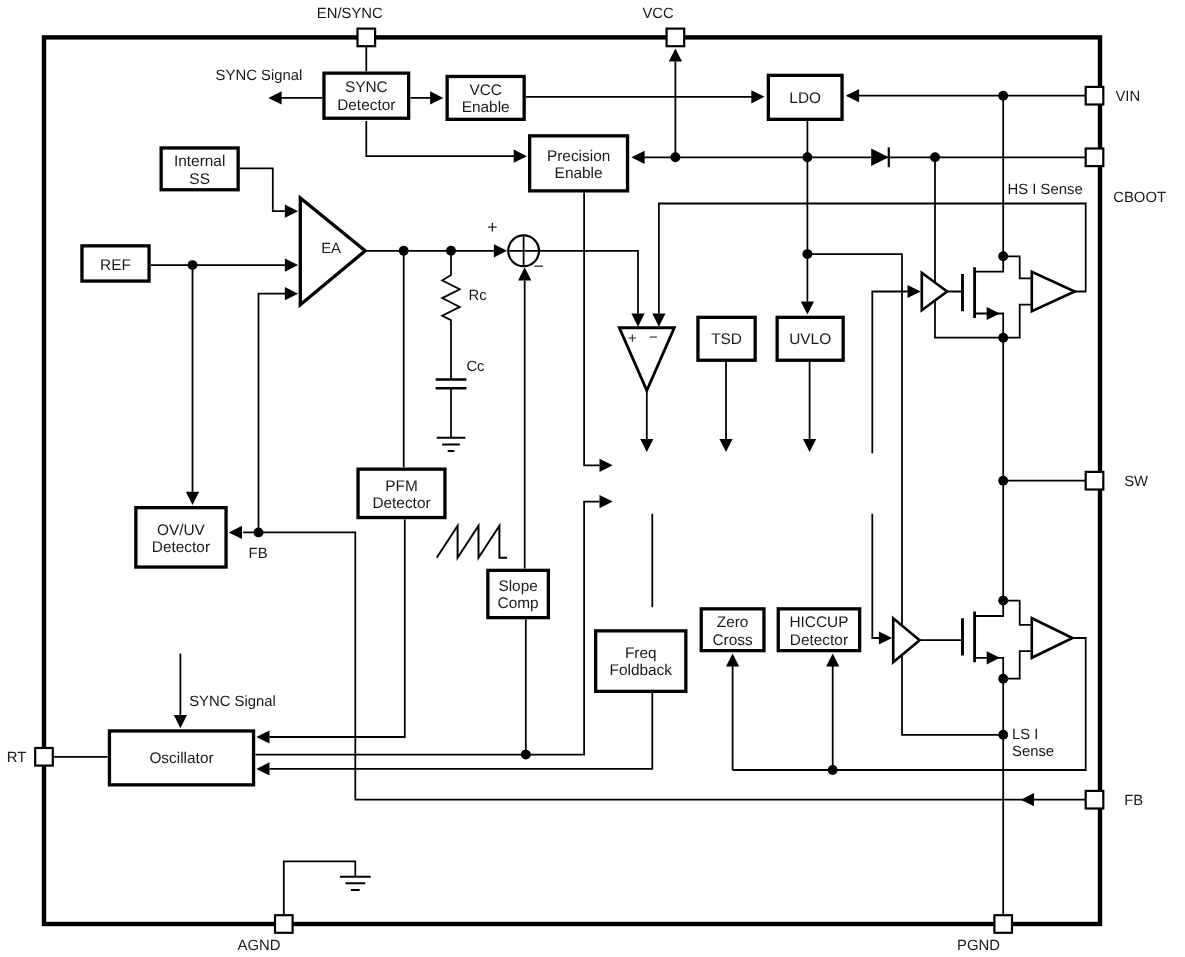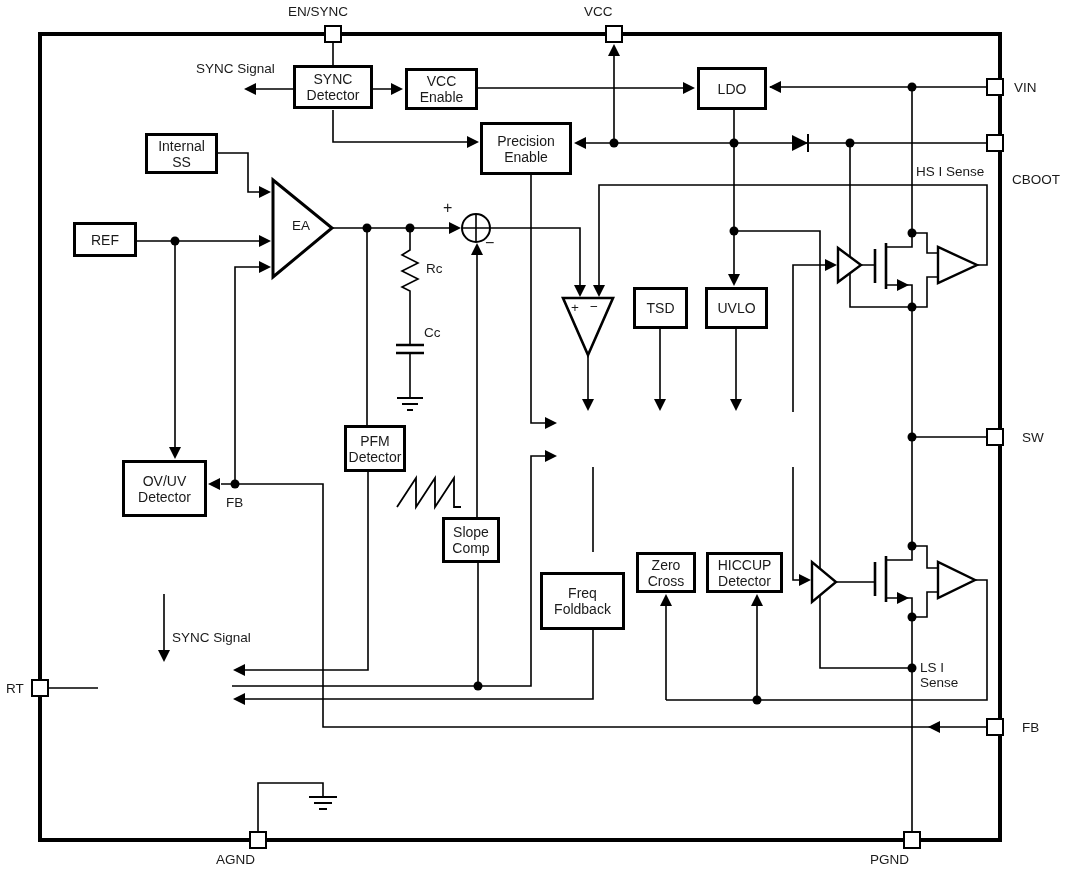--- a/index.html
+++ b/index.html
@@ -166,32 +166,33 @@
   <div class="blk" style="left:405px;top:68px;width:73px;height:42px;">VCC
 Enable</div>
   <div class="blk" style="left:697px;top:67px;width:70px;height:43px;">LDO</div>
   <div class="blk" style="left:480px;top:122px;width:92px;height:53px;">Precision
 Enable</div>
   <div class="blk" style="left:145px;top:133px;width:73px;height:41px;">Internal
 SS</div>
   <div class="blk" style="left:73px;top:222px;width:64px;height:35px;">REF</div>
   <div class="blk" style="left:633px;top:287px;width:55px;height:42px;">TSD</div>
   <div class="blk" style="left:705px;top:287px;width:63px;height:42px;">UVLO</div>
-  <div class="blk" style="left:344px;top:425px;width:62px;height:47px;">PFM
+  <div class="blk" style="left:324px;top:425px;width:82px;height:47px;">PFM
 Detector</div>
   <div class="blk" style="left:122px;top:460px;width:85px;height:57px;">OV/UV
 Detector</div>
   <div class="blk" style="left:442px;top:517px;width:58px;height:46px;">Slope
 Comp</div>
   <div class="blk" style="left:540px;top:572px;width:85px;height:58px;">Freq
 Foldback</div>
   <div class="blk" style="left:636px;top:552px;width:60px;height:41px;">Zero
 Cross</div>
   <div class="blk" style="left:706px;top:552px;width:77px;height:41px;">HICCUP
 Detector</div>
+  <div class="blk" style="left:98px;top:663px;width:134px;height:52px;">Oscillator</div>
 
   <div class="lbl ctr" style="left:288px;top:4px;width:90px;">EN/SYNC</div>
   <div class="lbl ctr" style="left:584px;top:4px;width:60px;">VCC</div>
   <div class="lbl" style="left:1014px;top:80px;">VIN</div>
   <div class="lbl" style="left:1012px;top:136px;margin-top:36px;">CBOOT</div>
   <div class="lbl" style="left:1022px;top:430px;">SW</div>
   <div class="lbl" style="left:1022px;top:720px;">FB</div>
   <div class="lbl rgt" style="left:4px;top:681px;width:22px;text-align:center;">RT</div>
   <div class="lbl ctr" style="left:216px;top:852px;width:84px;">AGND</div>
   <div class="lbl ctr" style="left:870px;top:852px;width:84px;">PGND</div>

